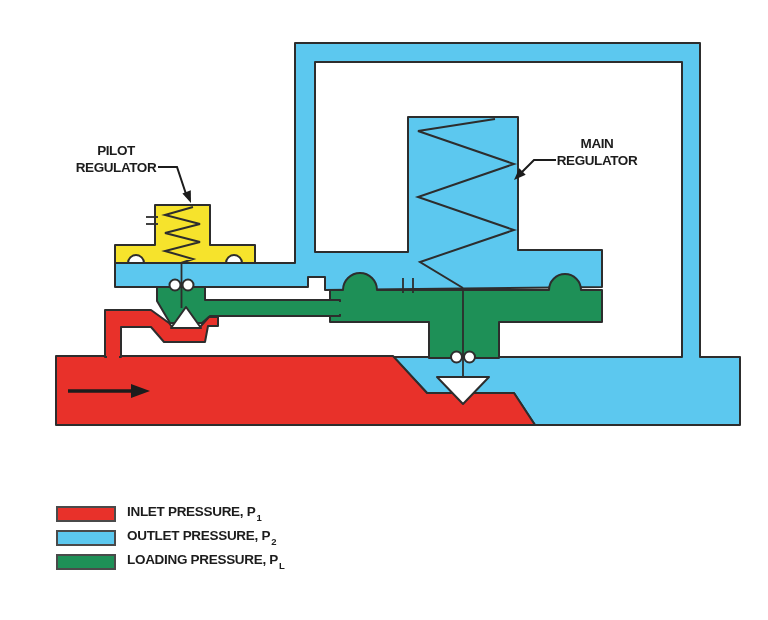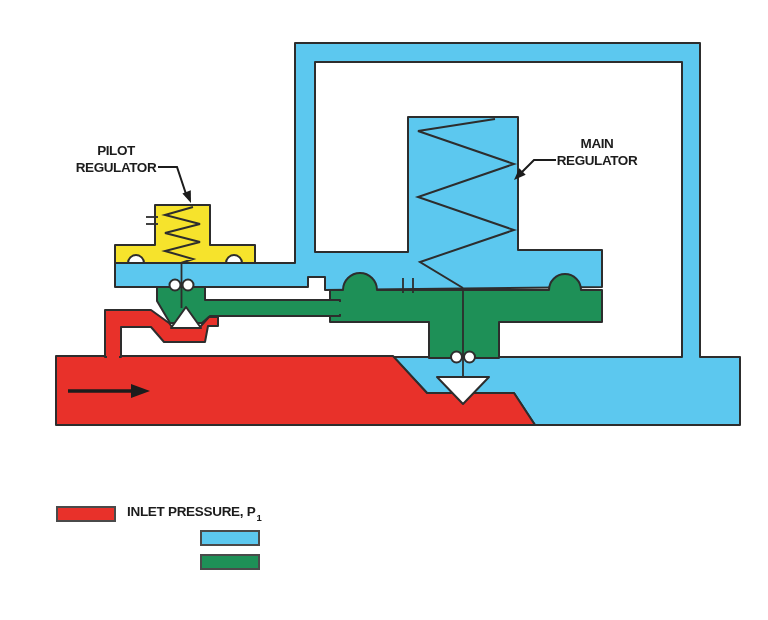--- a/index.html
+++ b/index.html
@@ -12,21 +12,21 @@
   .nl{stroke:none;}
   .wire{fill:none;stroke:#1c1c1c;stroke-width:2;}
   .spring{fill:none;stroke:#2d2d2d;stroke-width:2;stroke-linejoin:miter;}
   .stem{stroke:#2d2d2d;stroke-width:1.8;}
   .white{fill:#ffffff;}
   text.lbl{
     font-family:"Liberation Sans",sans-serif;font-weight:bold;font-size:13.5px;
     letter-spacing:-0.4px;fill:#1c1c1c;text-anchor:middle;
   }
   .legend{position:absolute;left:56px;top:506px;}
-  .lrow{display:flex;align-items:center;height:16px;margin-bottom:8px;justify-content:flex-end;}
+  .lrow{display:flex;align-items:center;height:16px;margin-bottom:8px;}
   .lrow svg{display:block;}
   .llabel{
     font-weight:bold;font-size:13.5px;letter-spacing:-0.3px;color:#1c1c1c;
     margin-left:11px;white-space:nowrap;line-height:16px;
   }
   .llabel sub{font-size:9.5px;position:relative;top:2px;left:1px;}
 </style>
 </head>
 <body>
 
@@ -102,22 +102,24 @@
     <svg width="60" height="16">
       <rect x="1" y="1" width="58" height="14" stroke="#4a4a4a" stroke-width="2" fill="#e8312a"></rect>
     </svg>
     <span class="llabel"><span>INLET PRESSURE, P</span><sub>1</sub></span>
   </div>
 
   <div class="lrow">
     <svg width="60" height="16">
       <rect x="1" y="1" width="58" height="14" stroke="#4a4a4a" stroke-width="2" fill="#5cc8ef"></rect>
     </svg>
+    <span class="llabel"><span>OUTLET PRESSURE, P</span><sub>2</sub></span>
   </div>
 
 
   <div class="lrow">
     <svg width="60" height="16">
       <rect x="1" y="1" width="58" height="14" stroke="#4a4a4a" stroke-width="2" fill="#1e9057"></rect>
     </svg>
+    <span class="llabel"><span>LOADING PRESSURE, P</span><sub>L</sub></span>
   </div>
 
 </div>
 
 </body></html>

